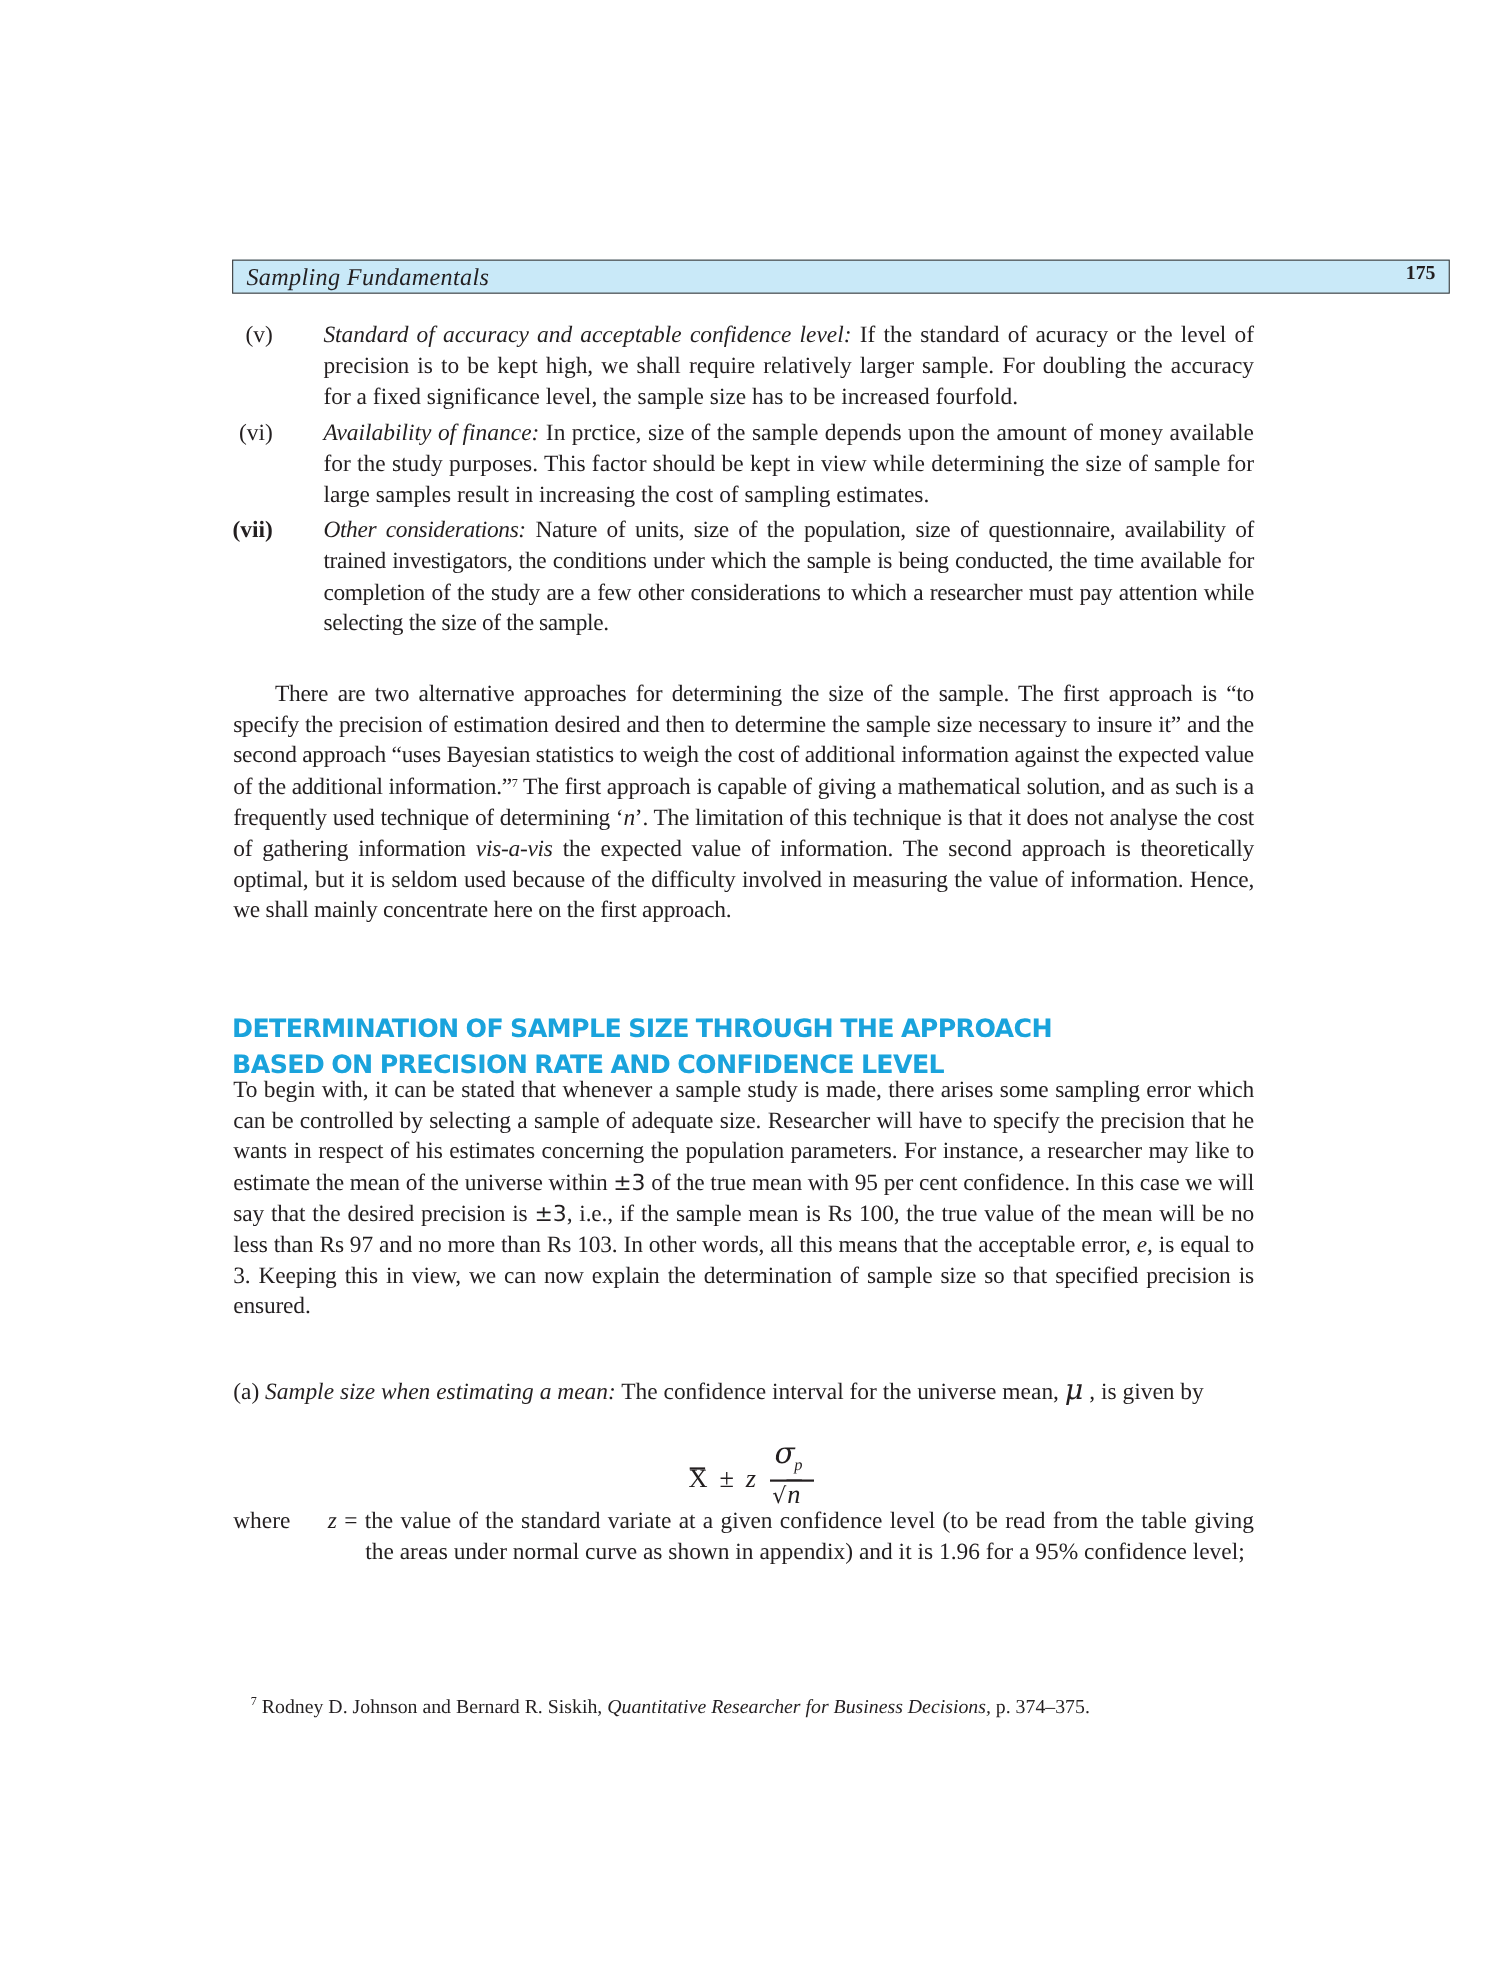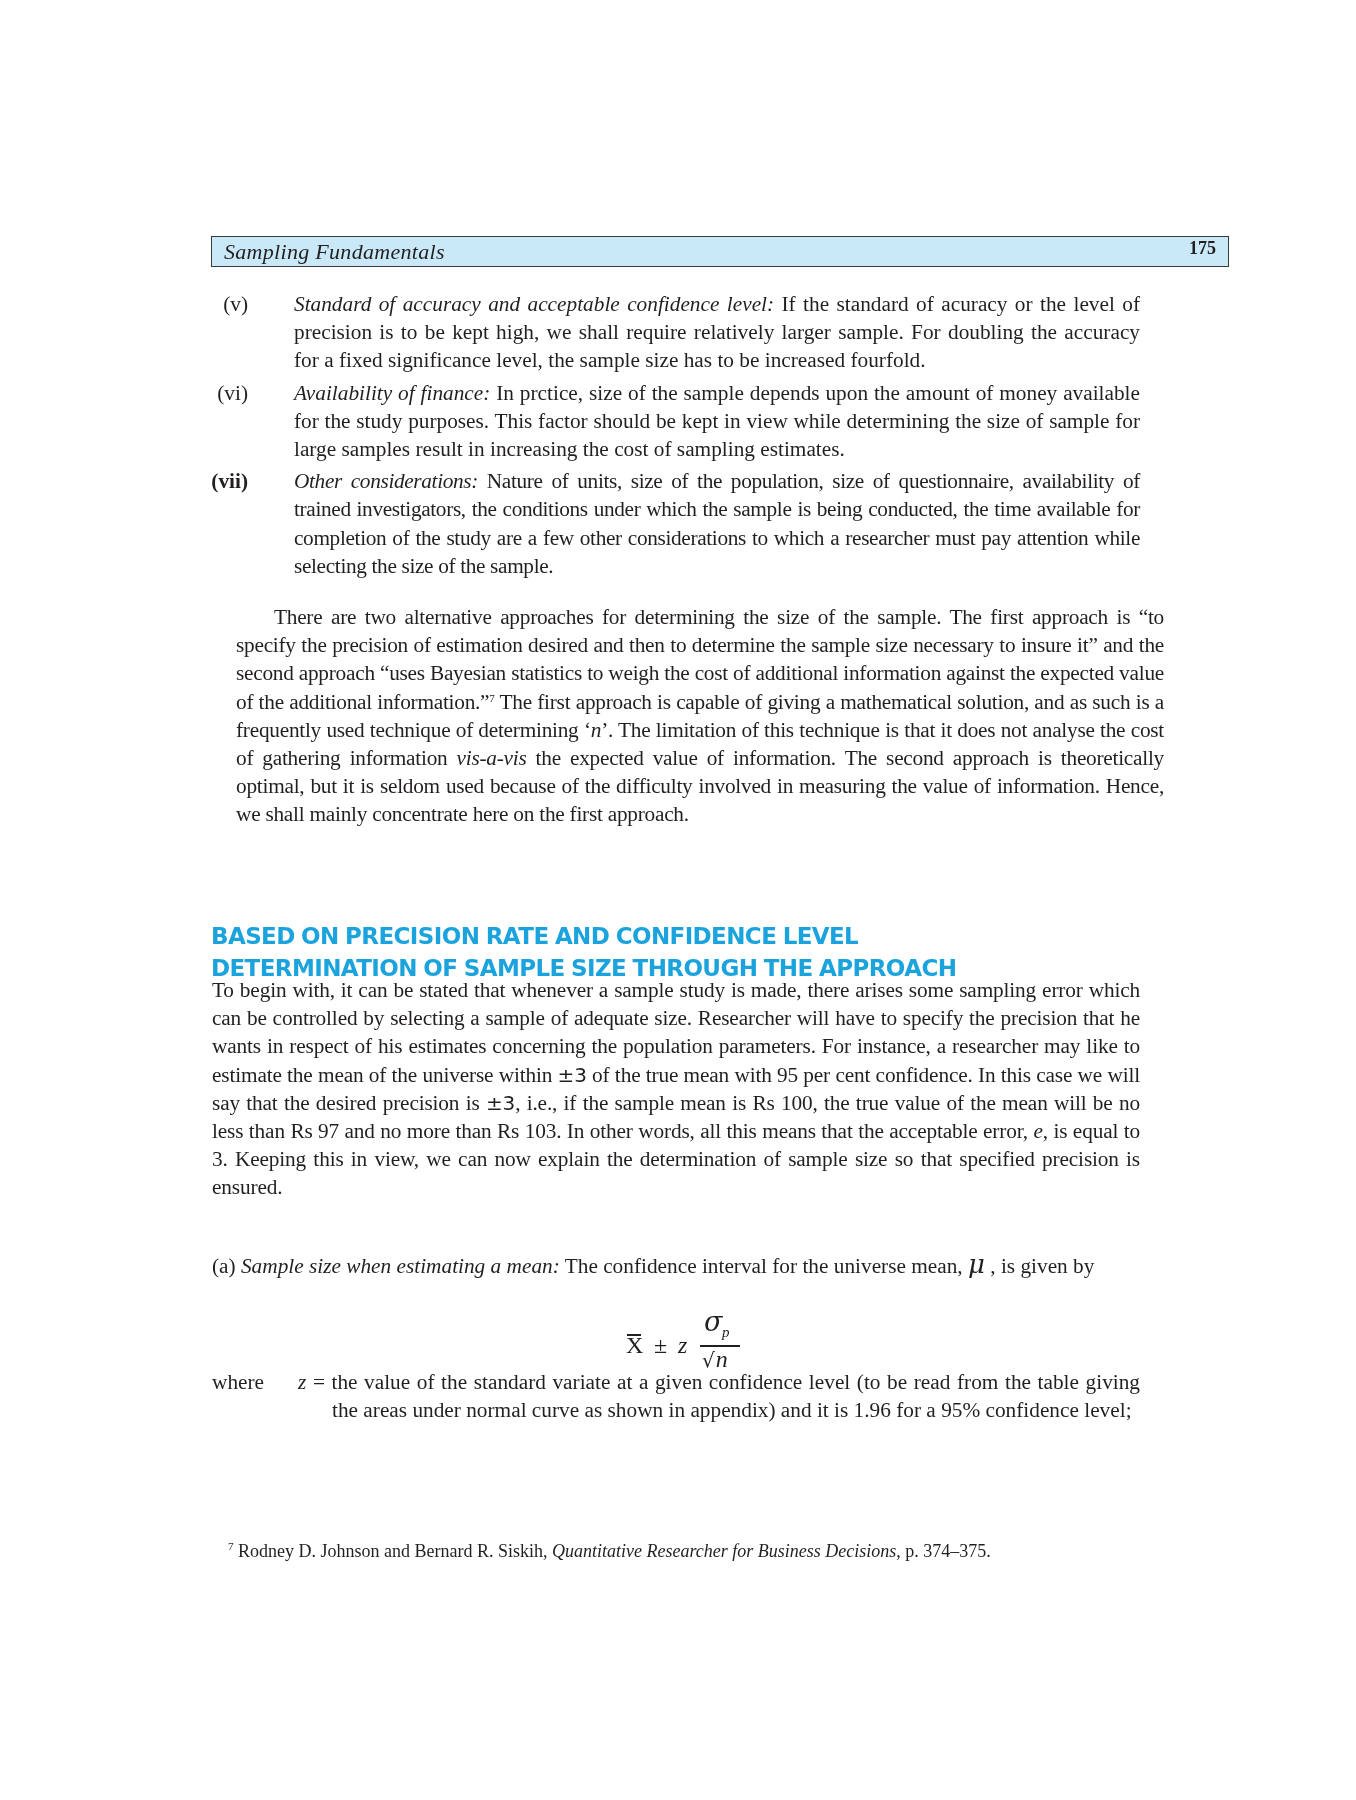--- a/index.html
+++ b/index.html
@@ -5,42 +5,42 @@
   html, body { margin: 0; padding: 0; background: #ffffff; }
   body {
     width: 1356px; height: 1800px; position: relative; overflow: hidden;
     font-family: "Liberation Serif", "DejaVu Serif", serif;
     color: #231f20;
   }
   .page { position: absolute; left: 0; top: 0; width: 1356px; height: 1800px; }
 
   
   .run-header {
-    position: absolute; left: 211px; top: 236px; width: 1018px; height: 31px;
+    position: absolute; left: 211px; top: 236px; width: 1107px; height: 31px;
     background: #c9e9f8; border: 1.5px solid #3a3a3a; box-sizing: border-box;
   }
   .run-header .title {
     position: absolute; left: 12px; top: 2px;
     font-style: italic; font-size: 22px; letter-spacing: 0.3px;
   }
   .run-header .pageno {
     position: absolute; right: 12px; top: 1px;
     font-weight: bold; font-size: 18px;
   }
 
   .txt { font-size: 21.3px; line-height: 28.2px; text-align: justify; }
   .it { font-style: italic; }
 
   
   .list { position: absolute; left: 250px; top: 290px; width: 890px; }
   .li { position: relative; padding-left: 44px; margin-bottom: 1px; }
   .li .num { position: absolute; left: -8px; top: 0; width: 50px; text-align: right; padding-right: 0; }
   .li .body { display: block; }
 
-  .para1 { position: absolute; left: 212px; top: 603px; width: 928px; text-indent: 38px; margin-left: 24px; }
+  .para1 { position: absolute; left: 212px; top: 616px; width: 928px; text-indent: 38px; }
 
   .heading {
     position: absolute; left: 211px; top: 920px; width: 900px;
     font-family: "DejaVu Sans", "Liberation Sans", sans-serif;
     font-weight: bold; color: #1aa3dc; font-size: 23px; line-height: 32px;
     letter-spacing: -0.6px; word-spacing: -1px;
   }
 
   .para2 { position: absolute; left: 212px; top: 976px; width: 928px; }
   .pm { font-family: "DejaVu Sans", sans-serif; font-size: 20px; }
@@ -100,22 +100,22 @@
       <span class="num" style="left:-42px;width:40px;letter-spacing:0;font-weight:bold;">(vii)</span>
       <span class="body"><span class="it">Other considerations:</span><span> Nature of units, size of the population, size of questionnaire, availability of trained investigators, the conditions under which the sample is being conducted, the time available for completion of the study are a few other considerations to which a researcher must pay attention while selecting the size of the sample.</span></span>
     </div>
   </div>
 
   <div class="para1 txt" style="letter-spacing:-0.25px;">
     <span>There are two alternative approaches for determining the size of the sample. The first approach is “to specify the precision of estimation desired and then to determine the sample size necessary to insure it” and the second approach “uses Bayesian statistics to weigh the cost of additional information against the expected value of the additional information.”</span><sup>7</sup><span> The first approach is capable of giving a mathematical solution, and as such is a frequently used technique of determining ‘</span><span class="it">n</span><span>’. The limitation of this technique is that it does not analyse the cost of gathering information </span><span class="it">vis-a-vis</span><span> the expected value of information. The second approach is theoretically optimal, but it is seldom used because of the difficulty involved in measuring the value of information. Hence, we shall mainly concentrate here on the first approach.</span>
   </div>
 
   <div class="heading">
+    <div>DETERMINATION OF SAMPLE SIZE THROUGH THE APPROACH</div>
     <div>BASED ON PRECISION RATE AND CONFIDENCE LEVEL</div>
-    <div>DETERMINATION OF SAMPLE SIZE THROUGH THE APPROACH</div>
   </div>
 
   <div class="para2 txt" style="letter-spacing:-0.15px;">
     <span>To begin with, it can be stated that whenever a sample study is made, there arises some sampling error which can be controlled by selecting a sample of adequate size. Researcher will have to specify the precision that he wants in respect of his estimates concerning the population parameters. For instance, a researcher may like to estimate the mean of the universe within </span><span class="pm">±3</span><span> of the true mean with 95 per cent confidence. In this case we will say that the desired precision is </span><span class="pm">±3</span><span>, i.e., if the sample mean is Rs 100, the true value of the mean will be no less than Rs 97 and no more than Rs 103. In other words, all this means that the acceptable error, </span><span class="it">e</span><span>, is equal to 3. Keeping this in view, we can now explain the determination of sample size so that specified precision is ensured.</span>
   </div>
 
   <div class="para3 txt">
     <span>(a) </span><span class="it">Sample size when estimating a mean:</span><span> The confidence interval for the universe mean, </span><span class="mu">μ</span><span> , is given by</span>
   </div>
 

